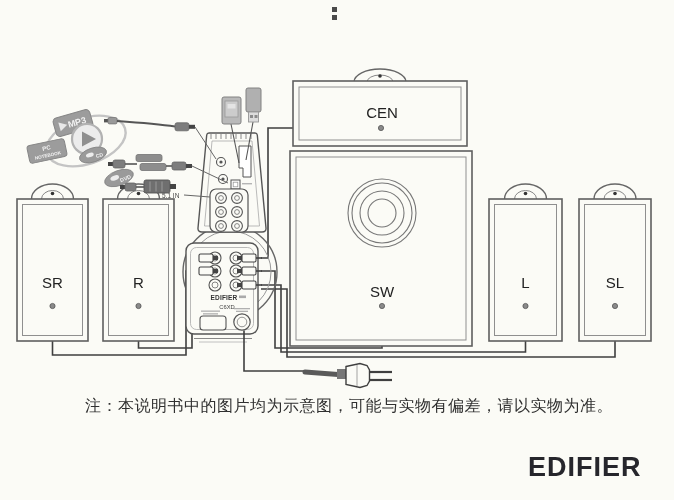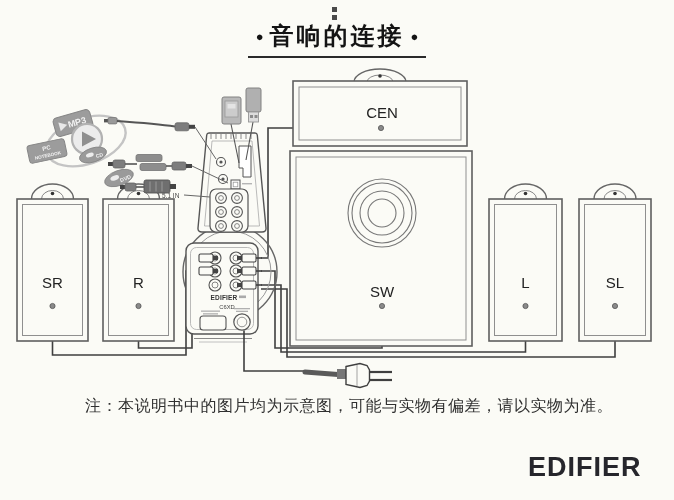--- a/index.html
+++ b/index.html
@@ -38,23 +38,20 @@
 </head>
 <body>
 
 <div class="canvas">
 
   <div class="reg-marks">
     <span></span>
     <span></span>
   </div>
 
-  <div class="title-wrap">
-    <span class="title-line"><span class="title-bullet">●</span><span>音响的连接</span><span class="title-bullet">●</span></span>
-  </div>
 
   <svg class="diagram" width="674" height="500" viewBox="0 0 674 500">
 
     <g stroke="#3f3f3f" stroke-width="1.6" fill="none">
       <path d="M 52.5,308 V 355 H 186 V 271 H 199"></path>
       <path d="M 138.5,308 V 348 H 192 V 258 H 199"></path>
       <path d="M 381,128 H 268 V 258 H 261"></path>
       <path d="M 382,308 V 348 H 275 V 271 H 261"></path>
       <path d="M 525.5,308 V 352 H 281 V 285 H 261"></path>
       <path d="M 615,308 V 357 H 287 V 289 H 261"></path>

